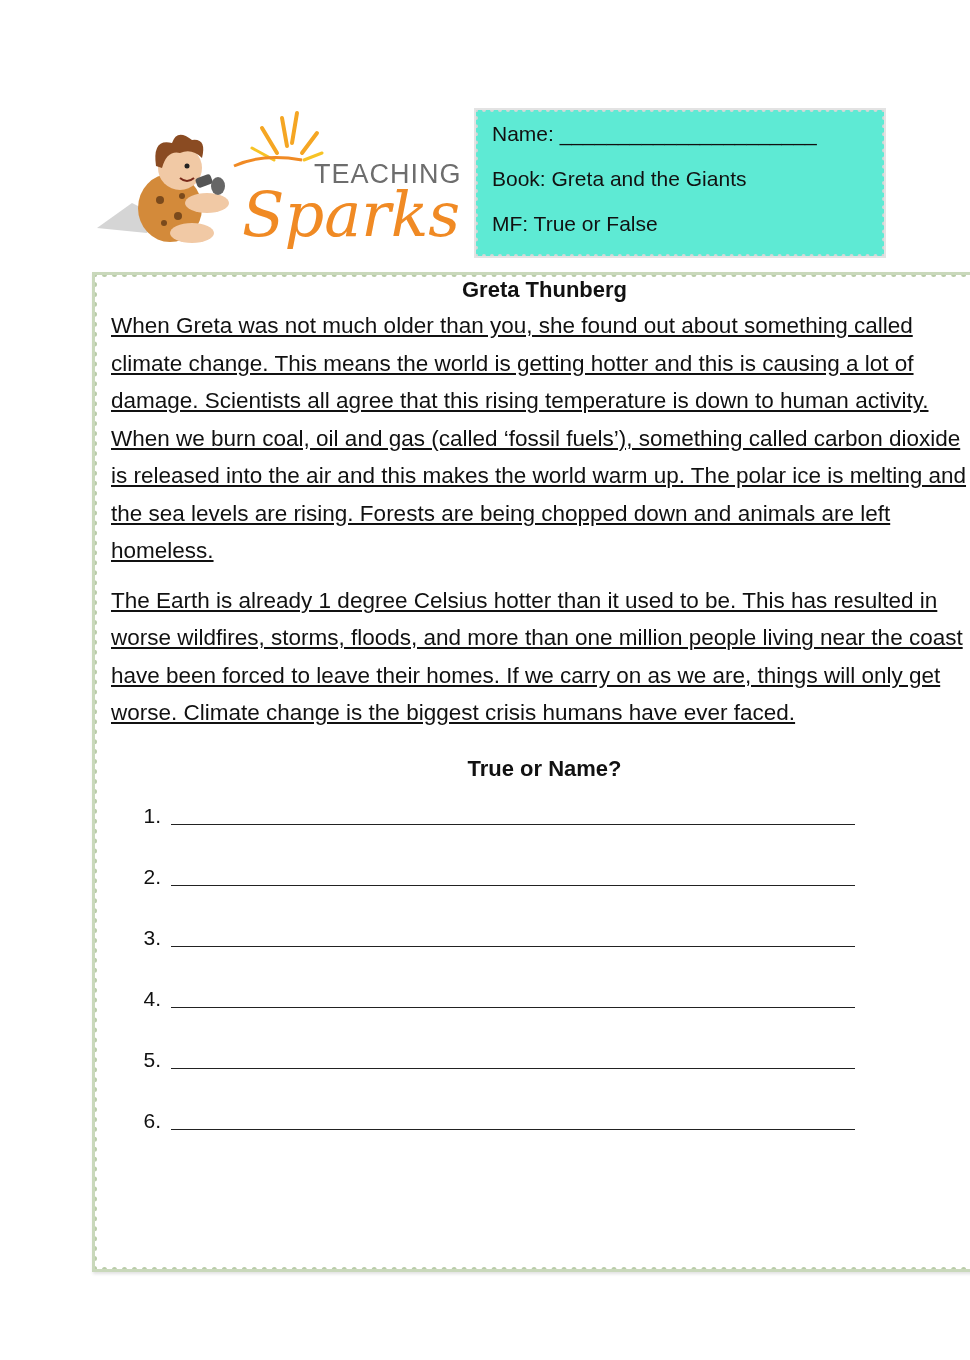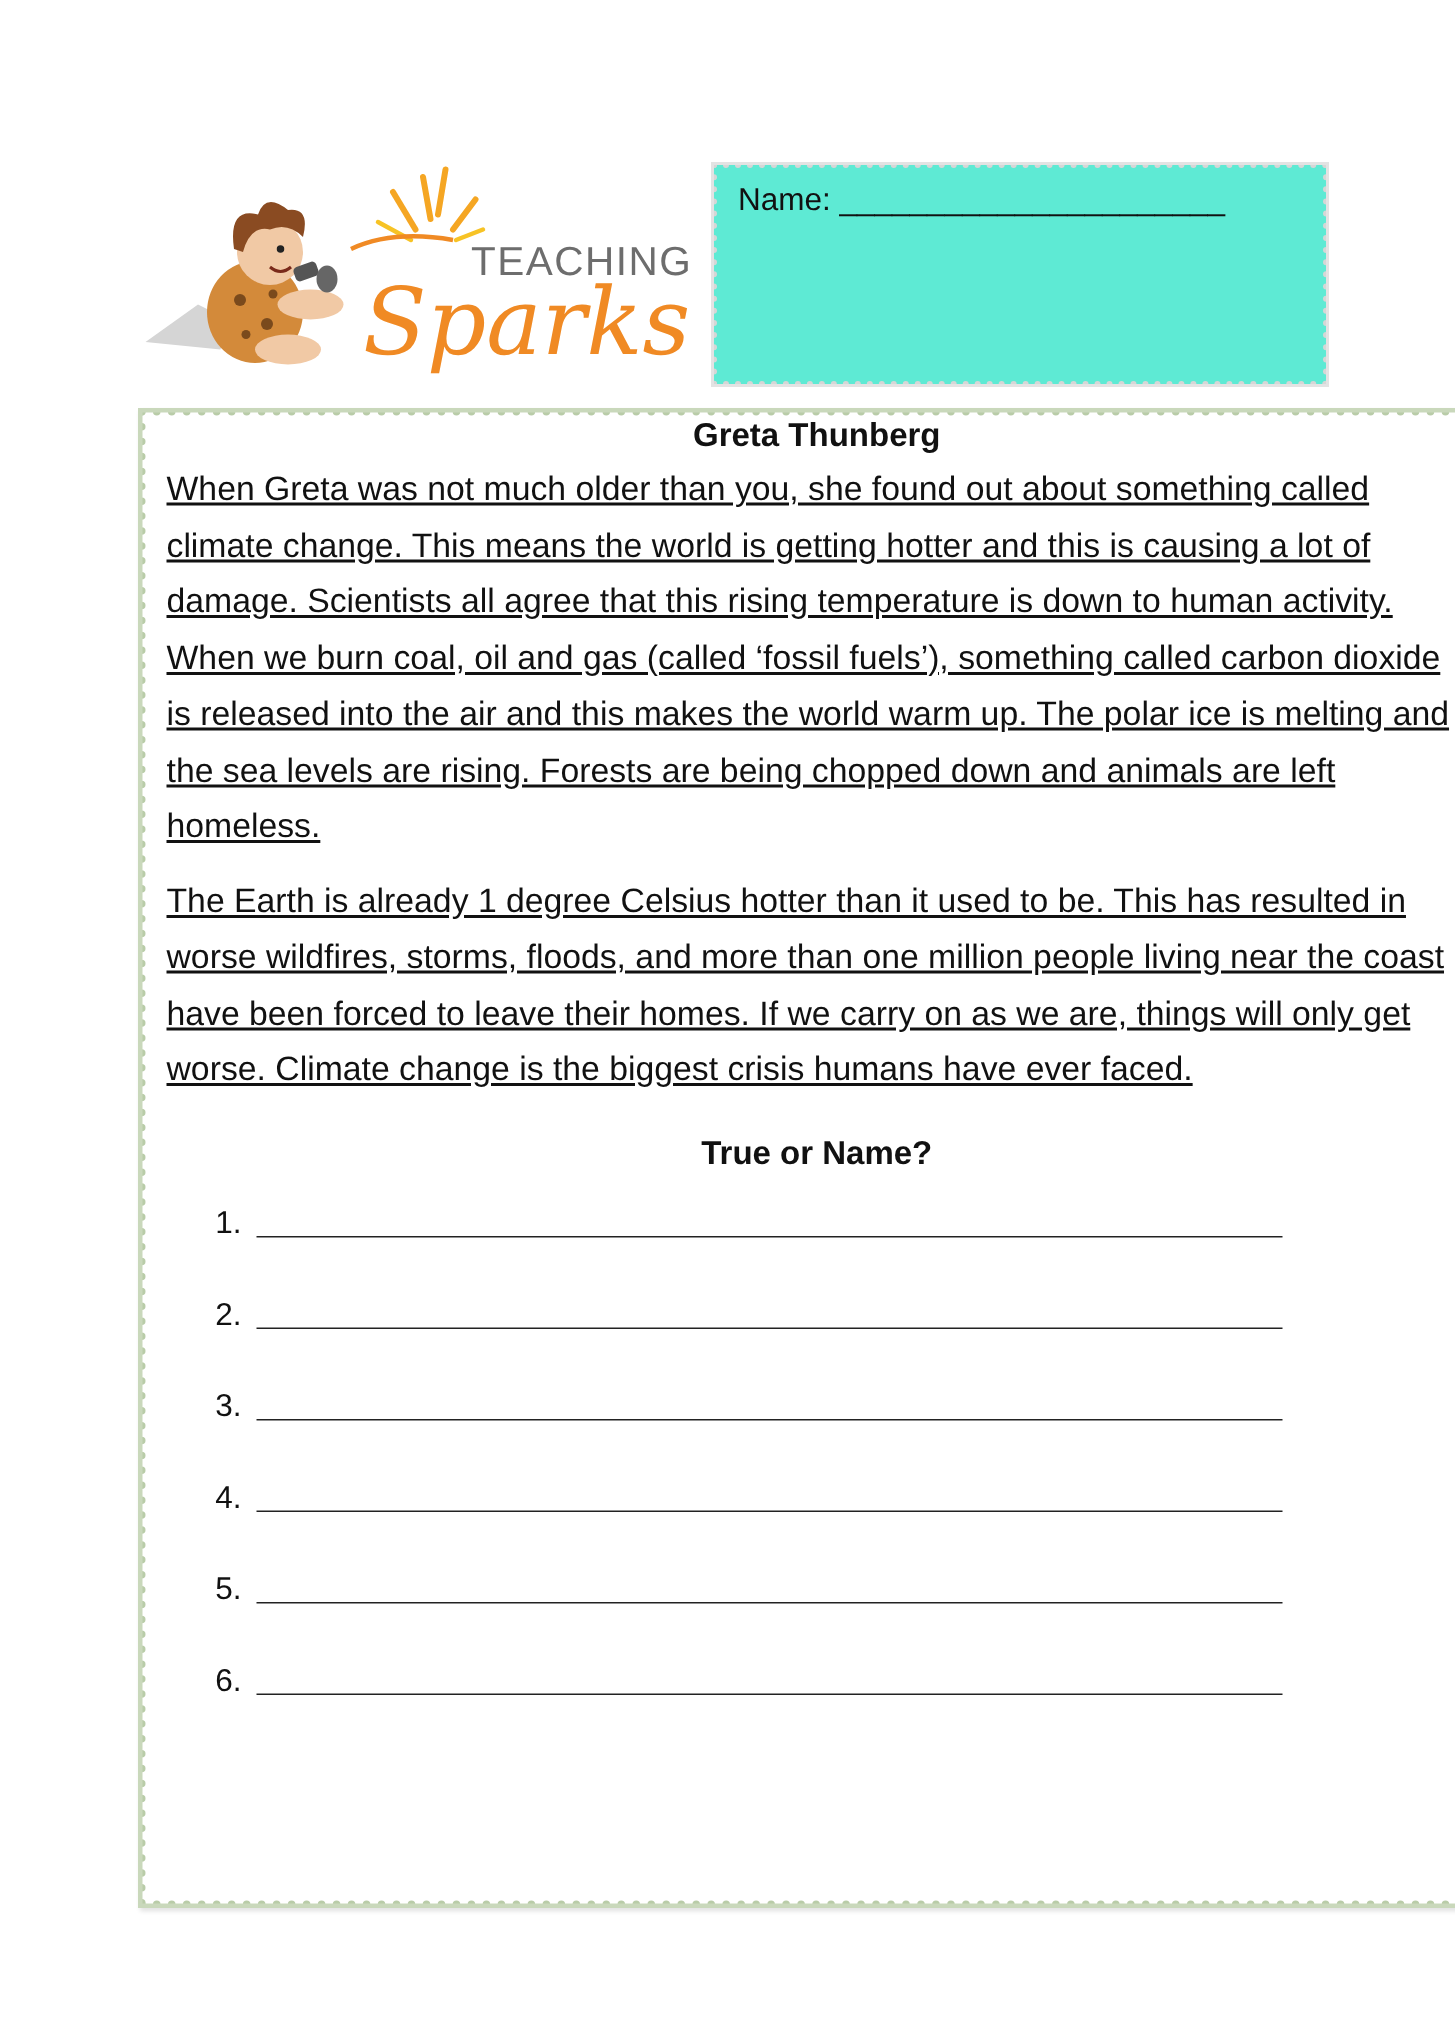--- a/index.html
+++ b/index.html
@@ -74,20 +74,22 @@
     </g>
     <path d="M142 58 Q170 45 210 52" stroke="#f08a24" stroke-width="3" fill="none"></path>
 
     <text x="222" y="75" font-family="Liberation Sans, sans-serif" font-size="27" fill="#6d6d6d" letter-spacing="1">TEACHING</text>
     <text x="150" y="128" font-family="DejaVu Serif, serif" font-style="italic" font-size="62" fill="#f08a24">Sparks</text>
   </svg>
 </div>
 
 <div class="info-box">
   <div class="row">Name: ______________________</div>
+  <div class="row">Book: Greta and the Giants</div>
+  <div class="row">MF: True or False</div>
 </div>
 
 <div class="main-box">
   <div class="title">Greta Thunberg</div>
   <p class="para">When Greta was not much older than you, she found out about something called climate change. This means the world is getting hotter and this is causing a lot of damage. Scientists all agree that this rising temperature is down to human activity. When we burn coal, oil and gas (called ‘fossil fuels’), something called carbon dioxide is released into the air and this makes the world warm up. The polar ice is melting and the sea levels are rising. Forests are being chopped down and animals are left homeless.</p>
   <p class="para">The Earth is already 1 degree Celsius hotter than it used to be. This has resulted in worse wildfires, storms, floods, and more than one million people living near the coast have been forced to leave their homes. If we carry on as we are, things will only get worse. Climate change is the biggest crisis humans have ever faced.</p>
   <div class="tf-title">True or Name?</div>
   <ul class="list">
     <li>
         <span class="num">1.</span>

